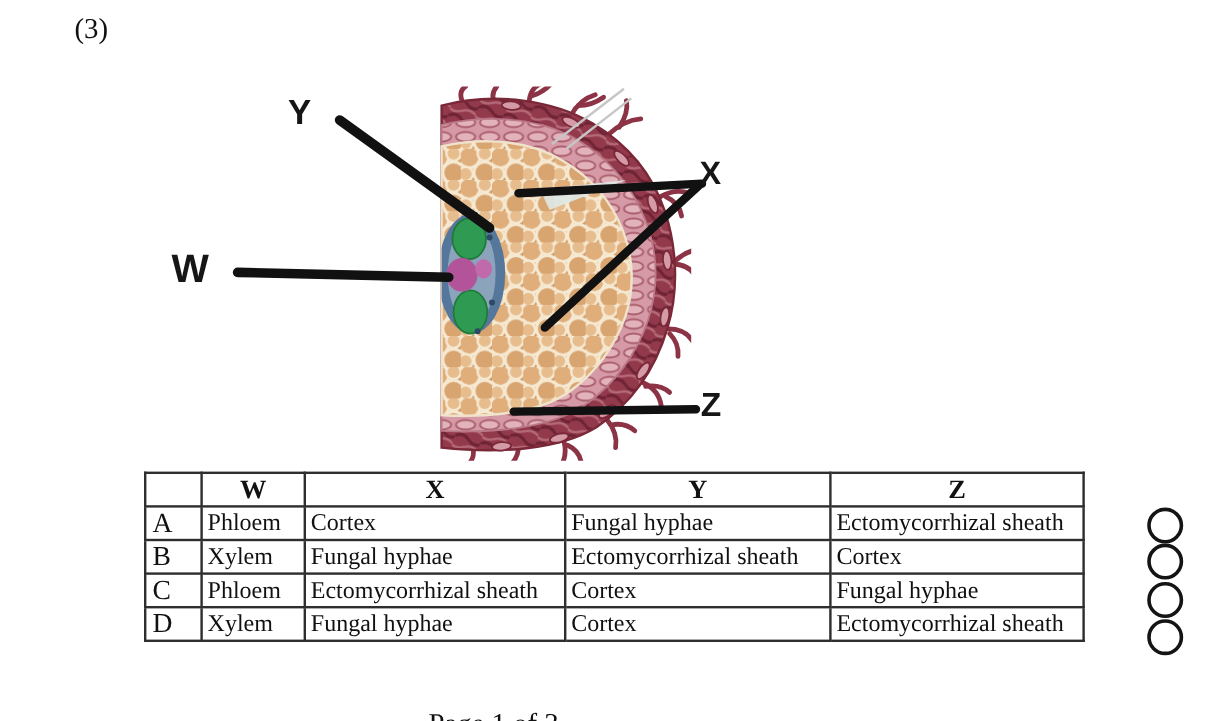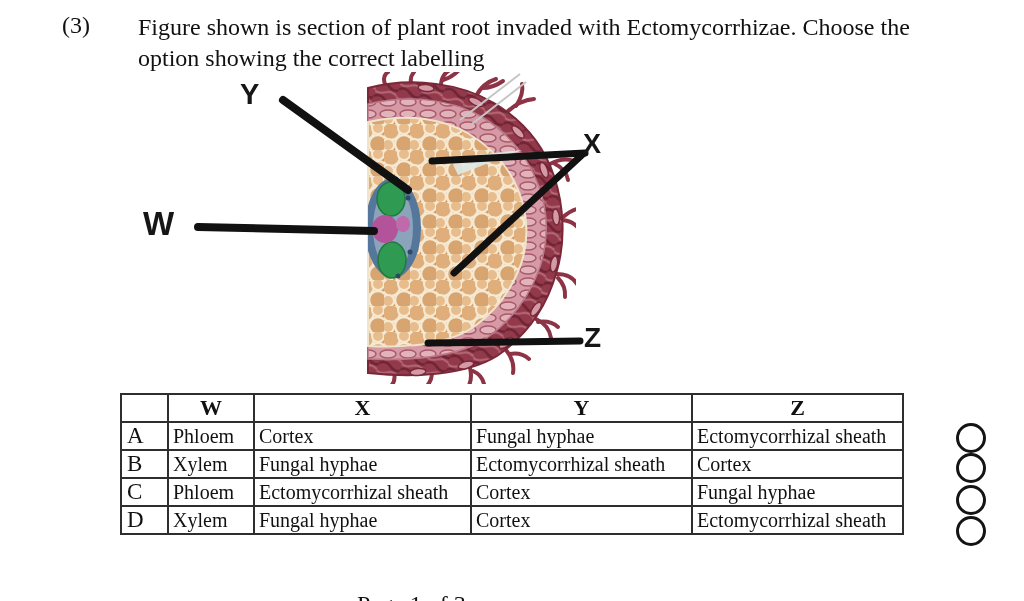--- a/index.html
+++ b/index.html
@@ -31,24 +31,20 @@
   .r0{top:423px;} .r1{top:453px;} .r2{top:485px;} .r3{top:516px;}
 
   .footer{position:absolute;left:357px;top:591px;width:250px;text-align:left;font-size:24px;}
 </style>
 </head>
 <body>
 
 <div class="page">
 
   <div class="qnum">(3)</div>
-  <div class="qtext">
-    <span class="qline">Figure shown is section of plant root invaded with Ectomycorrhizae. Choose the</span>
-    <span class="qline">option showing the correct labelling</span>
-  </div>
 
   <svg class="rootsvg" width="218" height="312" viewBox="0 0 218 312" xmlns="http://www.w3.org/2000/svg">
     <defs>
       <pattern id="cortexCells" width="26" height="26" patternUnits="userSpaceOnUse">
         <rect width="26" height="26" fill="#cf9d6b"></rect>
         <circle cx="7" cy="7" r="9" fill="#e0ae7b" stroke="#f6e9d2" stroke-width="2.5"></circle>
         <circle cx="20" cy="20" r="9" fill="#d8a470" stroke="#f6e9d2" stroke-width="2.5"></circle>
         <circle cx="20" cy="4" r="6" fill="#e7bd8e" stroke="#f6e9d2" stroke-width="2"></circle>
         <circle cx="4" cy="21" r="6" fill="#e7bd8e" stroke="#f6e9d2" stroke-width="2"></circle>
       </pattern>

